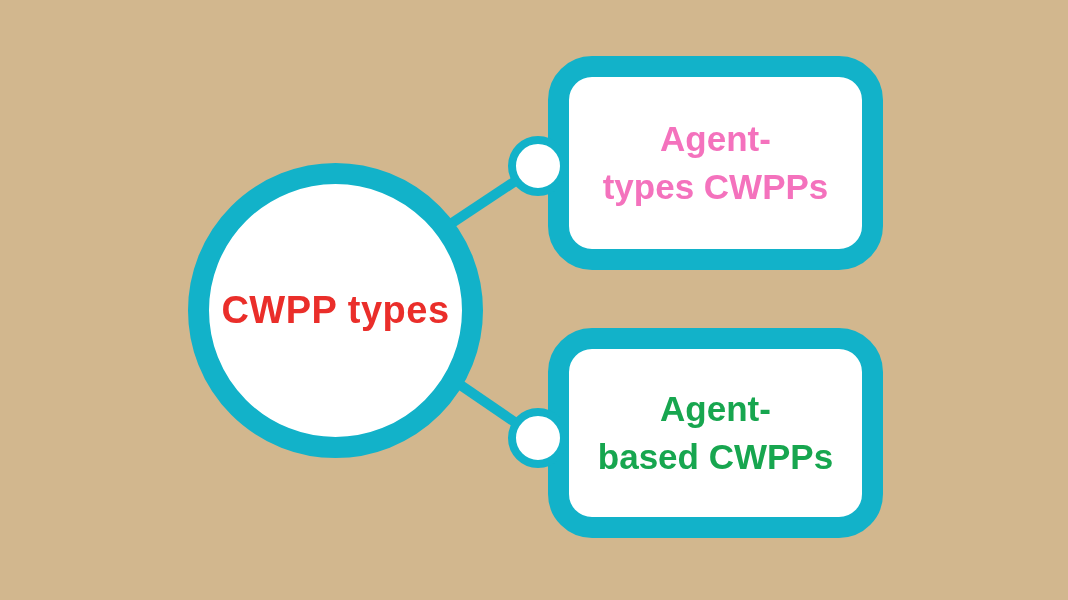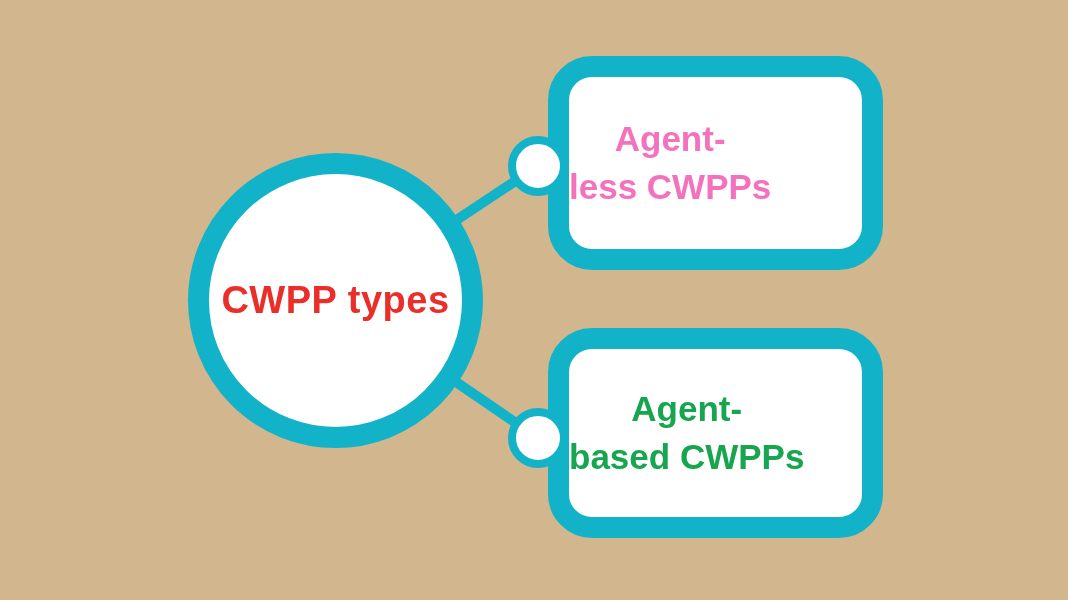--- a/index.html
+++ b/index.html
@@ -20,21 +20,21 @@
     top: 0;
     z-index: 0;
   }
   .conn {
     stroke: #12b2c9;
     stroke-width: 10;
   }
   .center-node {
     position: absolute;
     left: 188px;
-    top: 153px;
+    top: 163px;
     width: 295px;
     height: 295px;
     box-sizing: border-box;
     background: #ffffff;
     border: 21px solid #12b2c9;
     border-radius: 50%;
     z-index: 1;
     display: flex;
     align-items: center;
     justify-content: center;
@@ -50,20 +50,21 @@
     position: absolute;
     left: 548px;
     width: 335px;
     box-sizing: border-box;
     background: #ffffff;
     border: 21px solid #12b2c9;
     border-radius: 44px;
     z-index: 1;
     display: flex;
     align-items: center;
+    justify-content: center;
     text-align: center;
   }
   .node-box.top {
     top: 56px;
     height: 214px;
   }
   .node-box.bottom {
     top: 328px;
     height: 210px;
   }
@@ -101,21 +102,21 @@
   <div class="center-node">
     <span class="center-label">CWPP types</span>
   </div>
 
   <div class="junction-dot top"></div>
   <div class="junction-dot bottom"></div>
 
   <div class="node-box top">
     <div class="node-label pink">
       <span>Agent-</span><br>
-      <span>less CWPPs</span>
+      <span>types CWPPs</span>
     </div>
   </div>
 
   <div class="node-box bottom">
     <div class="node-label green">
       <span>Agent-</span><br>
       <span>based CWPPs</span>
     </div>
   </div>
 

